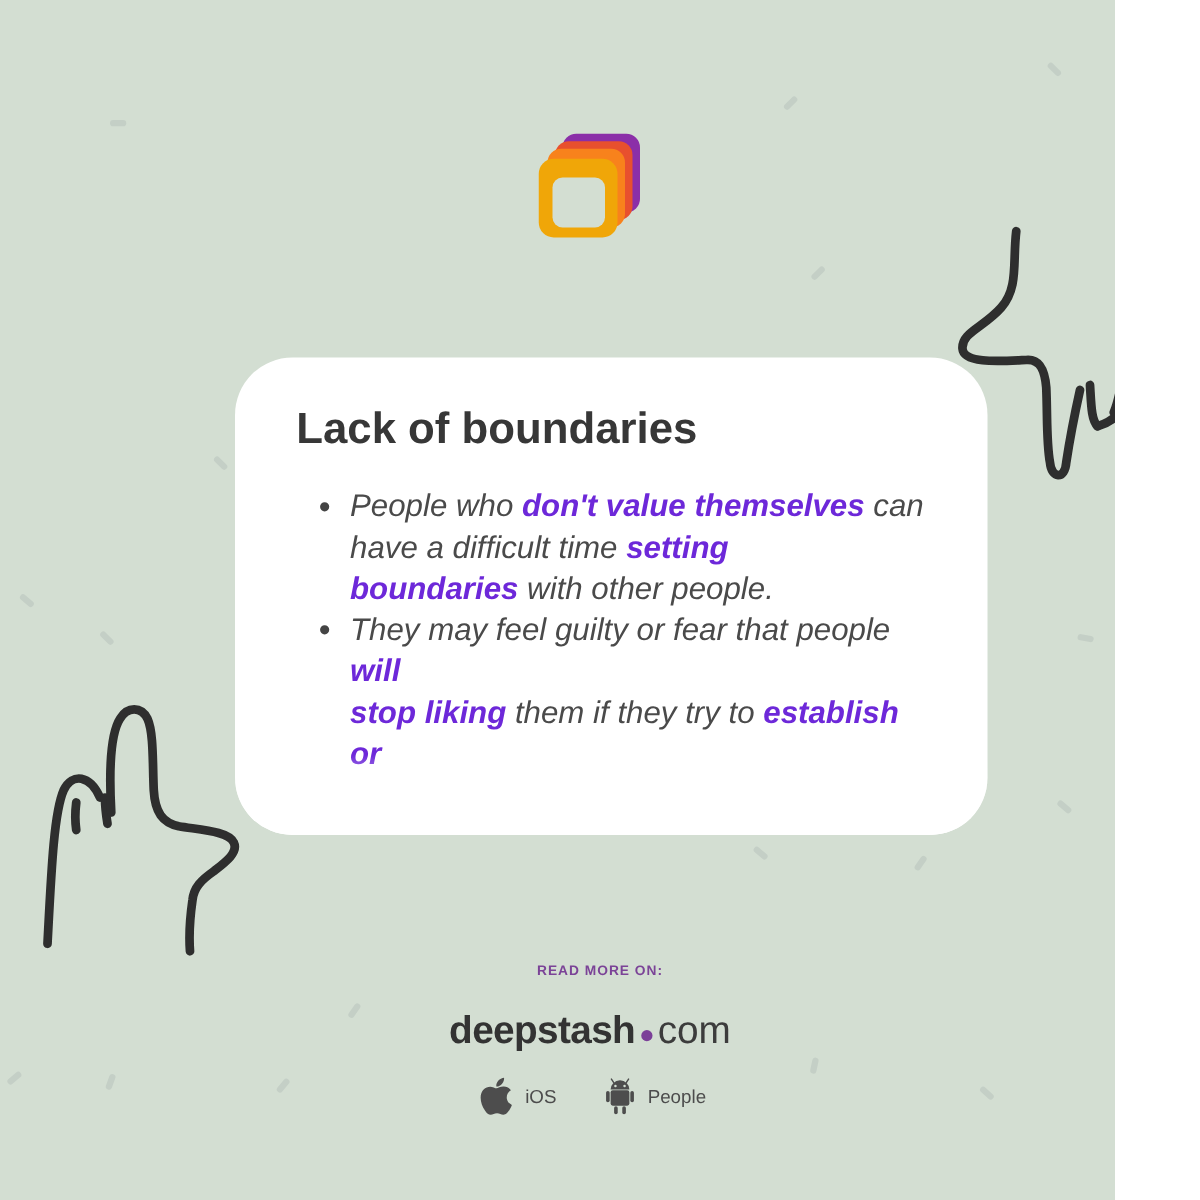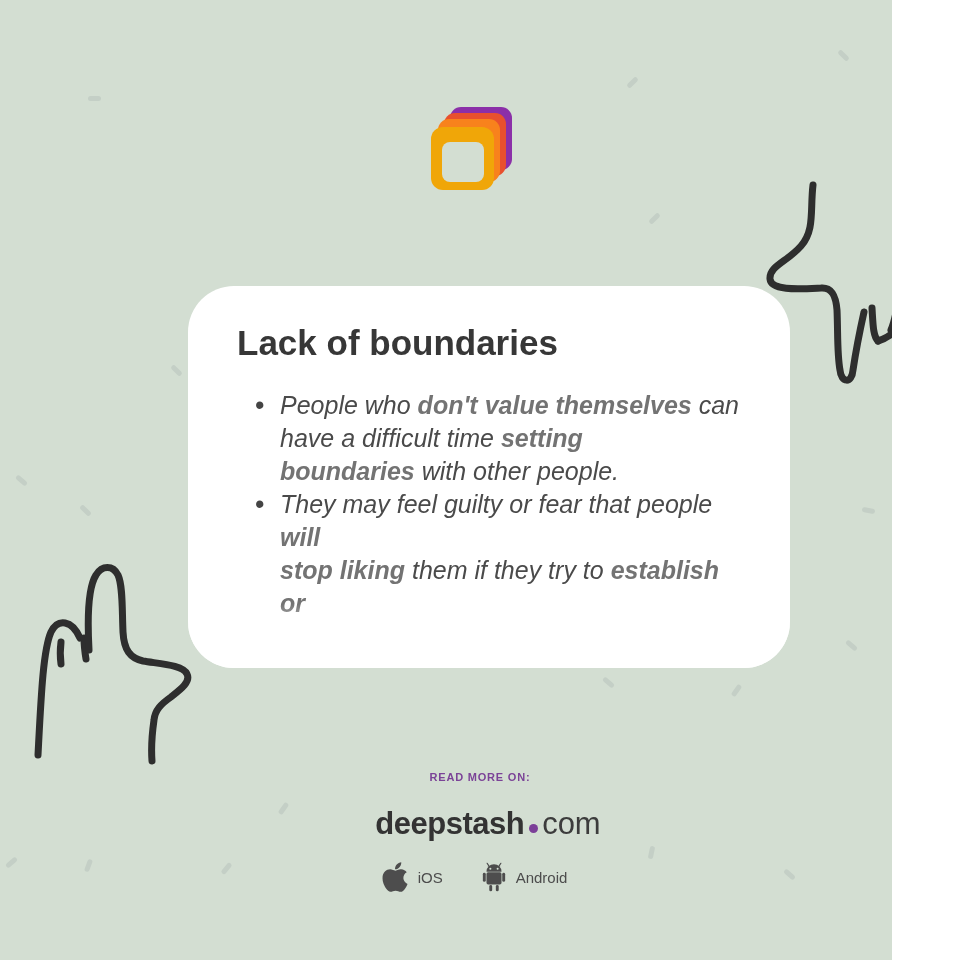--- a/index.html
+++ b/index.html
@@ -17,28 +17,28 @@
 
   
   .card{position:absolute;left:188px;top:286px;width:602px;height:382px;background:#ffffff;
         border-radius:46px;box-sizing:border-box;padding:36px 46px 0 49px;overflow:hidden;}
   .card h1{margin:0;font-size:35px;line-height:42px;font-weight:700;color:#373737;letter-spacing:0;}
   .intro{margin-top:26px;font-size:25px;line-height:34px;font-weight:700;color:#454545;}
   ul.bullets{list-style:none;margin:25px 0 0 0;padding:0 0 0 43px;}
   ul.bullets li{position:relative;font-style:italic;font-size:25px;line-height:33px;color:#4a4a4a;}
   ul.bullets li::before{content:"\2022";position:absolute;left:-25px;top:0;font-style:normal;
         font-size:27px;color:#444;}
-  .bb{font-weight:700;color:#737373;text-align:center;}
+  .bb{font-weight:700;color:#6d28d9;text-align:center;}
   .fade{position:absolute;left:0;right:0;bottom:0;height:64px;
         background:linear-gradient(to bottom,rgba(255,255,255,0) 0%,rgba(255,255,255,0.85) 52%,#ffffff 80%);}
 
   
   .read-more{position:absolute;left:0;top:771px;width:960px;text-align:center;
         font-size:11px;font-weight:700;letter-spacing:0.8px;color:#7b4397;}
-  .brand{position:absolute;left:16px;top:806px;width:944px;text-align:center;color:#333333;font-size:31px;}
+  .brand{position:absolute;left:0;top:806px;width:944px;text-align:center;color:#333333;font-size:31px;}
   .brand .bname{font-weight:700;letter-spacing:-0.5px;}
   .brand .bdot{display:inline-block;width:9px;height:9px;border-radius:50%;background:#7b3f98;margin:0 4px 1px 5px;}
   .brand .btld{font-weight:400;color:#3c3c3c;}
   .platforms{position:absolute;left:0;top:860px;width:948px;display:flex;justify-content:center;
         align-items:center;gap:38px;}
   .platform{display:flex;align-items:center;gap:9px;}
   .platform .plabel{font-size:15px;color:#4c4c4c;}
   .picon svg{display:block;}
 </style>
 </head>
@@ -135,17 +135,17 @@
             <rect x="13.7" y="21.4" width="2.7" height="6" rx="1.35"></rect>
           </g>
           <g stroke="#4d4d4d" stroke-width="1.1" stroke-linecap="round">
             <line x1="7.2" y1="3.6" x2="5.6" y2="1.2"></line>
             <line x1="16.8" y1="3.6" x2="18.4" y2="1.2"></line>
           </g>
           <circle cx="8.6" cy="6.3" r="0.95" fill="#d3ded2"></circle>
           <circle cx="15.4" cy="6.3" r="0.95" fill="#d3ded2"></circle>
         </svg>
       </span>
-      <span class="plabel">Android</span>
+      <span class="plabel">People</span>
     </div>
   </div>
 
 </div>
 
 </body></html>

